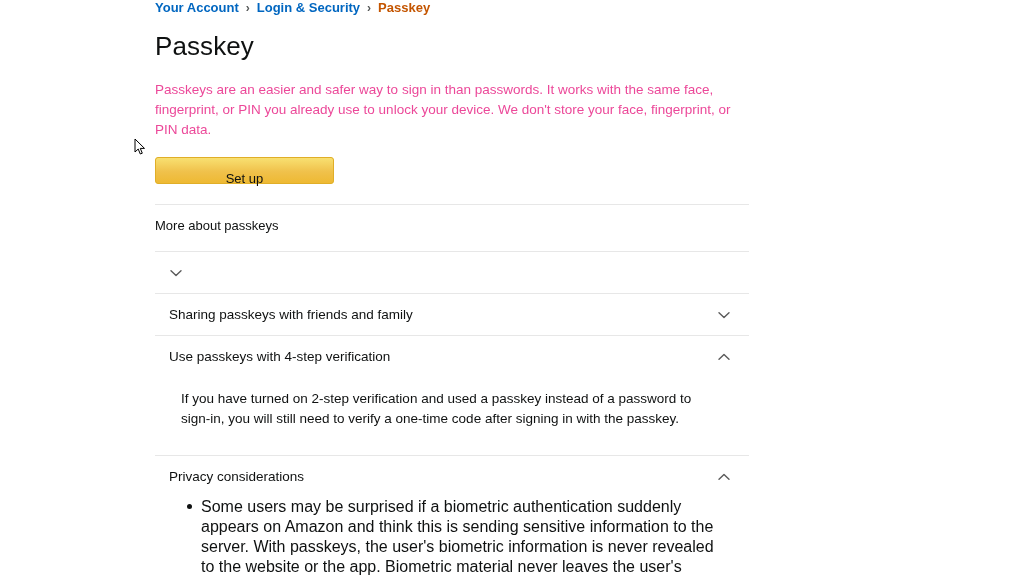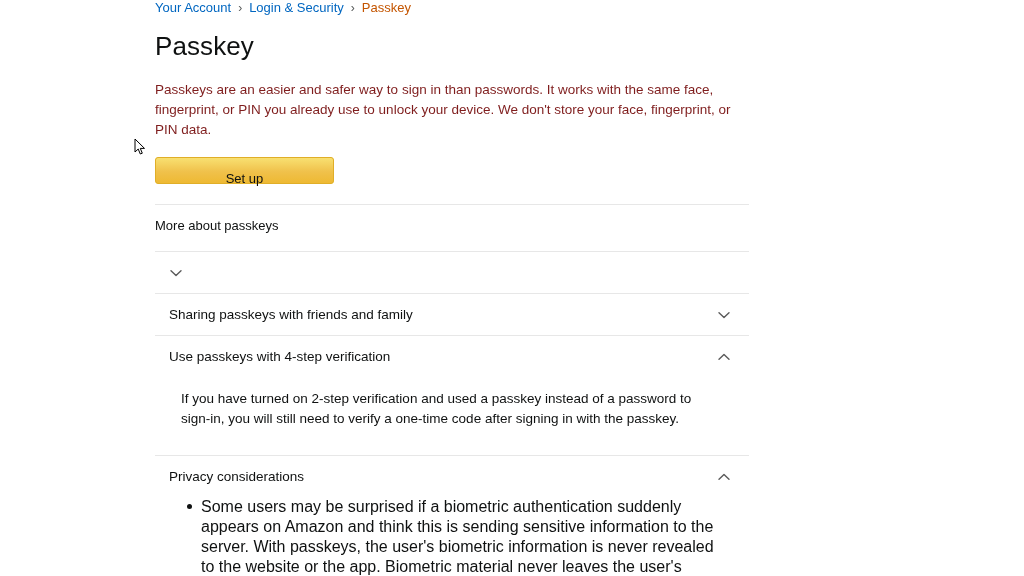--- a/index.html
+++ b/index.html
@@ -26,20 +26,21 @@
     top: 0px;
     width: 594px;
   }
   
   .breadcrumb {
     font-size: 13px;
     line-height: 16px;
     padding-top: 0px;
     white-space: nowrap;
     color: #007185;
+    font-weight: bold;
   }
   .breadcrumb a {
     color: #0066c0;
     text-decoration: none;
     cursor: pointer;
   }
   .breadcrumb .sep {
     color: #565959;
     padding: 0 7px;
     font-size: 12px;
@@ -54,21 +55,21 @@
     font-weight: 400;
     margin: 14px 0 0 0;
     color: #0f1111;
     letter-spacing: 0.1px;
   }
   
   .description {
     font-size: 13.5px;
     line-height: 20px;
     margin-top: 18px;
-    color: #7f1d1d;
+    color: #ec4899;
     max-width: 592px;
   }
   
   .setup-button {
     display: block;
     width: 179px;
     height: 27px;
     margin-top: 17px;
     background: linear-gradient(180deg, #f8e071 0%, #f0c14b 55%, #eeb933 100%);
     background-color: #f7ca00;

